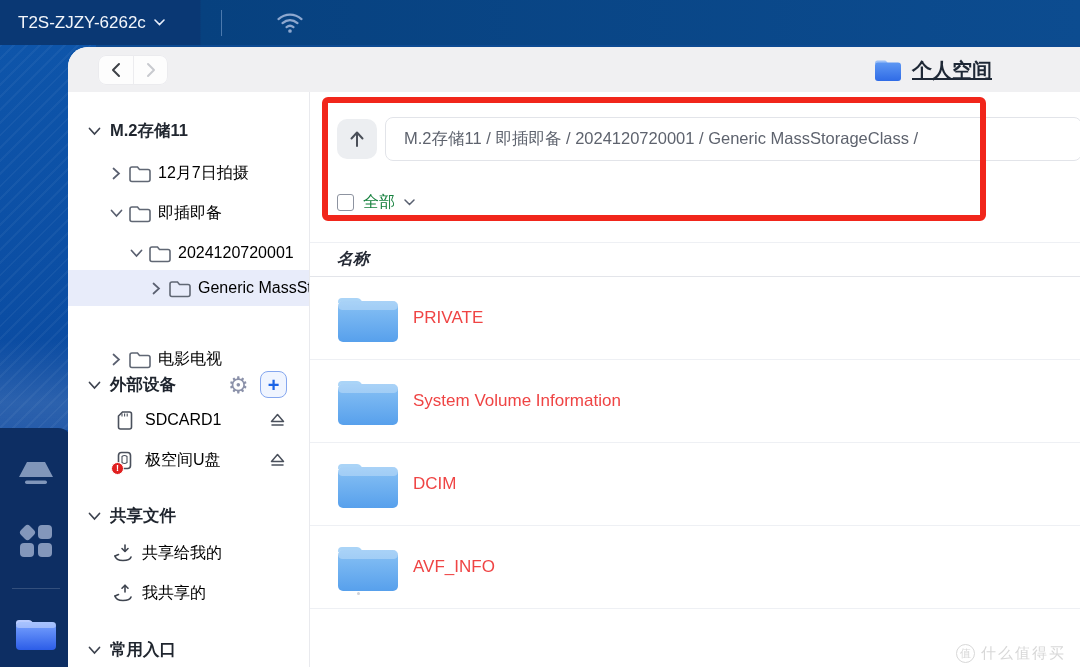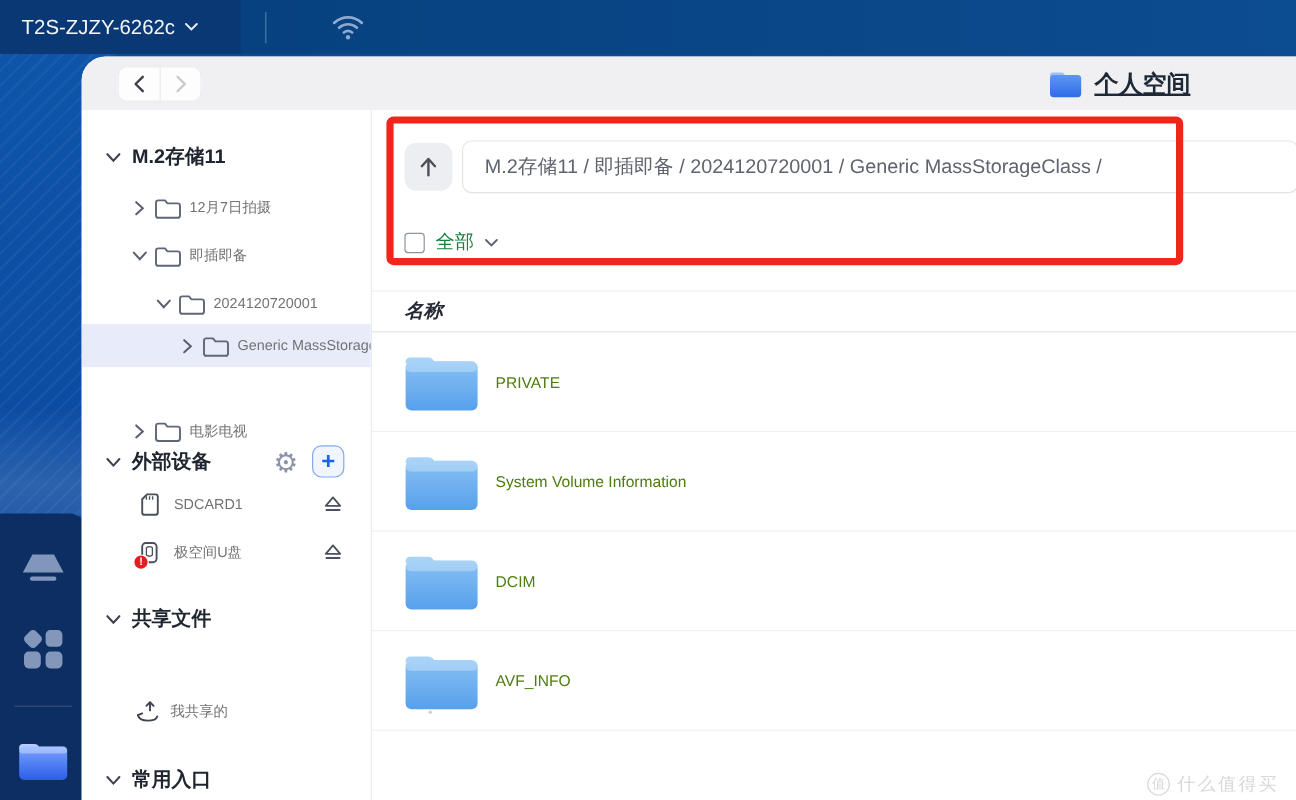--- a/index.html
+++ b/index.html
@@ -46,21 +46,21 @@
     display:flex; align-items:center; gap:9px; }
   .panel-title span { font-size:20px; font-weight:700; color:#1e2836;text-decoration:underline; }
 
   .panel-body { position:absolute; left:0; top:45px; width:100%; height:575px; background:#fff; }
 
   
   .tree { position:absolute; left:0; top:0; width:242px; height:575px;
     border-right:1px solid #e9eaee; overflow:hidden; }
   .trow { position:absolute; left:0; right:0; height:30px; display:flex;
     align-items:center; cursor:pointer; white-space:nowrap; overflow:hidden; }
-  .trow .tlabel { font-size:12px; color:#737373; }
+  .trow .tlabel { font-size:16px; color:#000000; }
   .trow.bold .tlabel { font-weight:700; color:#20262f; font-size:16.5px; }
   .trow.hl { background:#e8ecfa; height:36px; }
   .tchv { position:absolute; display:flex; align-items:center; }
   .tico { position:absolute; display:flex; align-items:center; }
   .tlabel { position:absolute; }
   .gear { position:absolute; left:160px; top:1px; font-size:23px; color:#8c92aa;
     cursor:pointer; line-height:28px; }
   .plus-btn { position:absolute; left:192px; top:1px; width:27px; height:27px;
     border:1.5px solid #85a7ef; border-radius:8px; background:#f0f5ff;
     color:#1a63e6; font-size:20px; font-weight:700; display:flex; align-items:center;
@@ -91,21 +91,21 @@
   .red-rect { position:absolute; left:12px; top:5px; width:664px; height:124px;
     border:6px solid #f1261b; border-radius:6px; z-index:50; pointer-events:none; }
 
   .list-header { position:absolute; left:0; right:0; top:150px; height:35px;
     border-top:1px solid #eef0f4; border-bottom:1px solid #e3e5ea;
     display:flex; align-items:center;font-style:italic; }
   .list-header span { margin-left:27px; font-size:16px; font-weight:700; color:#262b36; }
   .frow { position:absolute; left:0; right:0; height:83px; display:flex;
     align-items:center; border-bottom:1px solid #eef0f4; cursor:pointer; }
   .frow .fico { margin-left:27px; }
-  .frow .fname { margin-left:14px; font-size:13px; color:#4d7c0f; }
+  .frow .fname { margin-left:14px; font-size:17px; color:#ef4444; }
 
   .watermark { position:absolute; right:14px; bottom:4px; display:flex;
     align-items:center; gap:6px; color:#d8d8d8; }
   .wm-badge { width:19px; height:19px; border:1.5px solid #d8d8d8; border-radius:50%;
     font-size:11px; display:flex; align-items:center; justify-content:center; }
   .wm-text { font-size:15px; letter-spacing:2px; }
 </style>
 </head>
 <body>
 
@@ -326,20 +326,31 @@
 
         <div class="trow bold" style="top:409px;">
           <span class="tchv" style="left:20px;">
             <svg width="13" height="9" viewBox="0 0 13 9">
                 <polyline points="1.5,1.5 6.5,7 11.5,1.5" fill="none" stroke="#3c424e" stroke-width="1.7" stroke-linecap="round"></polyline>
               </svg>
           </span>
           <span class="tlabel" style="left:42px;">共享文件</span>
         </div>
 
+        <div class="trow" style="top:446px;">
+          <span class="tico" style="left:44px;">
+            <svg width="22" height="21" viewBox="0 0 22 21">
+              <path d="M13 2 v6" stroke="#3f4550" stroke-width="1.6" fill="none" stroke-linecap="round"></path>
+              <path d="M10 5.5 L13 8.5 L16 5.5" stroke="#3f4550" stroke-width="1.6" fill="none" stroke-linecap="round" stroke-linejoin="round"></path>
+              <path d="M3 13 q1 4.5 8 4.5 t8-3.5" stroke="#3f4550" stroke-width="1.6" fill="none" stroke-linecap="round"></path>
+              <path d="M3 13 l3.5-1.5" stroke="#3f4550" stroke-width="1.6" fill="none" stroke-linecap="round"></path>
+            </svg>
+          </span>
+          <span class="tlabel" style="left:74px;">共享给我的</span>
+        </div>
 
         <div class="trow" style="top:486px;">
           <span class="tico" style="left:44px;">
             <svg width="22" height="21" viewBox="0 0 22 21">
               <path d="M13 9 V2.5" stroke="#3f4550" stroke-width="1.6" fill="none" stroke-linecap="round"></path>
               <path d="M10 5.2 L13 2.2 L16 5.2" stroke="#3f4550" stroke-width="1.6" fill="none" stroke-linecap="round" stroke-linejoin="round"></path>
               <path d="M3 13 q1 4.5 8 4.5 t8-3.5" stroke="#3f4550" stroke-width="1.6" fill="none" stroke-linecap="round"></path>
               <path d="M3 13 l3.5-1.5" stroke="#3f4550" stroke-width="1.6" fill="none" stroke-linecap="round"></path>
             </svg>
           </span>

